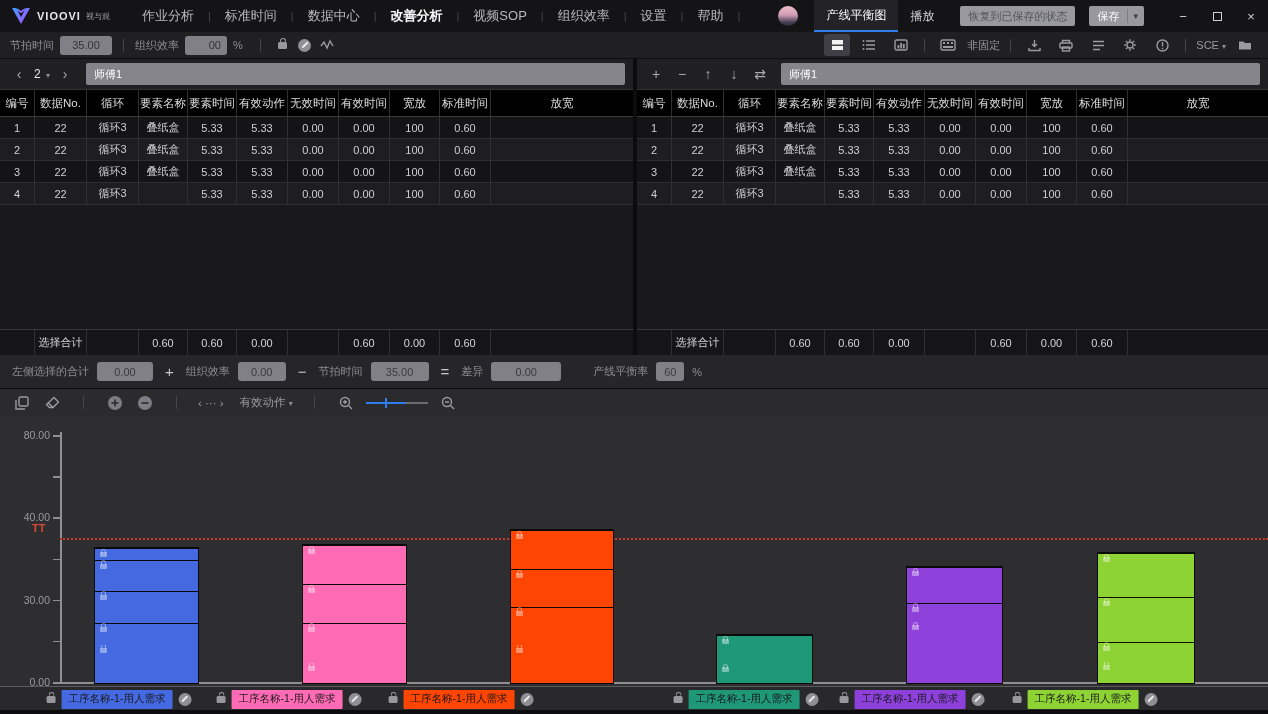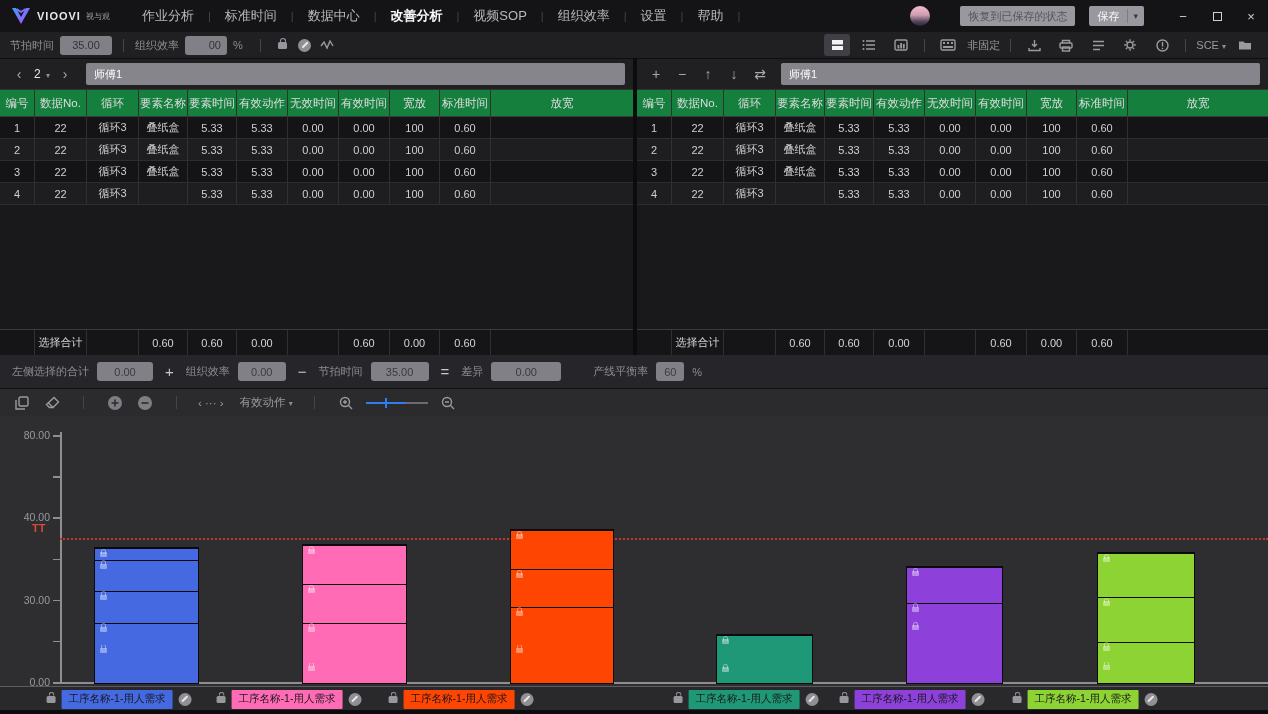--- a/index.html
+++ b/index.html
@@ -47,21 +47,21 @@
   .panel { background:#19191b; display:flex; flex-direction:column; }
   #panel-left { width:633px; }
   #pdivider { width:4px; background:#0c0c0e; }
   #panel-right { width:631px; }
   .p-head { height:30px; display:flex; align-items:center; padding:0 8px; background:#202023; gap:4px; }
   .p-ic { color:#a8a8ad; font-size:14px; width:22px; text-align:center; }
   .pager-val { color:#e8e8e8; font-size:12px; }
   .pager-caret { color:#8d8d92; font-size:8px; margin-left:2px; }
   .op-input { flex:1; background:#85858b; border:none; border-radius:2px; height:22px;
     color:#fff; font-size:11px; padding:0 8px; font-family:inherit; margin-left:6px; }
-  .t-head { height:28px; display:flex; background:#15803d; border-top:1px solid #333; border-bottom:1px solid #3a3a3d; }
+  .t-head { height:28px; display:flex; background:#000000; border-top:1px solid #333; border-bottom:1px solid #3a3a3d; }
   .t-head .cell { color:#dcdcdc; font-size:11.5px; }
   .cell { display:flex; align-items:center; justify-content:center; border-right:1px solid #303033;
     white-space:nowrap; overflow:hidden; height:100%; }
   .t-row { height:22px; display:flex; border-bottom:1px solid #2e2e31; }
   .t-row.odd { background:#141417; }
   .t-row.even { background:#1e1e21; }
   .t-row .cell { color:#cfcfcf; font-size:11px; }
   .t-body { flex:1; }
   .t-foot { height:26px; display:flex; background:#151518; border-top:1px solid #3a3a3d; }
   .t-foot .cell { color:#d5d5d5; font-size:11px; }
@@ -145,20 +145,24 @@
       <span class="menu-div">|</span>
       <span class="menu-item">组织效率</span>
       <span class="menu-div">|</span>
       <span class="menu-item">设置</span>
       <span class="menu-div">|</span>
       <span class="menu-item">帮助</span>
       <span class="menu-div">|</span>
     </div>
   <div id="mb-right">
     <div id="avatar"></div>
+    <div id="tabs" class="row">
+        <span class="tab active">产线平衡图</span>
+        <span class="tab">播放</span>
+      </div>
     <div class="gbtn dim">恢复到已保存的状态</div>
     <div class="gbtn save">
       <span>保存</span>
       <span class="sv-div"></span>
       <span class="caret">▾</span>
     </div>
     <div id="winctl">
       <div class="wbtn">−</div>
       <div class="wbtn">
           <span class="wbox"></span>

